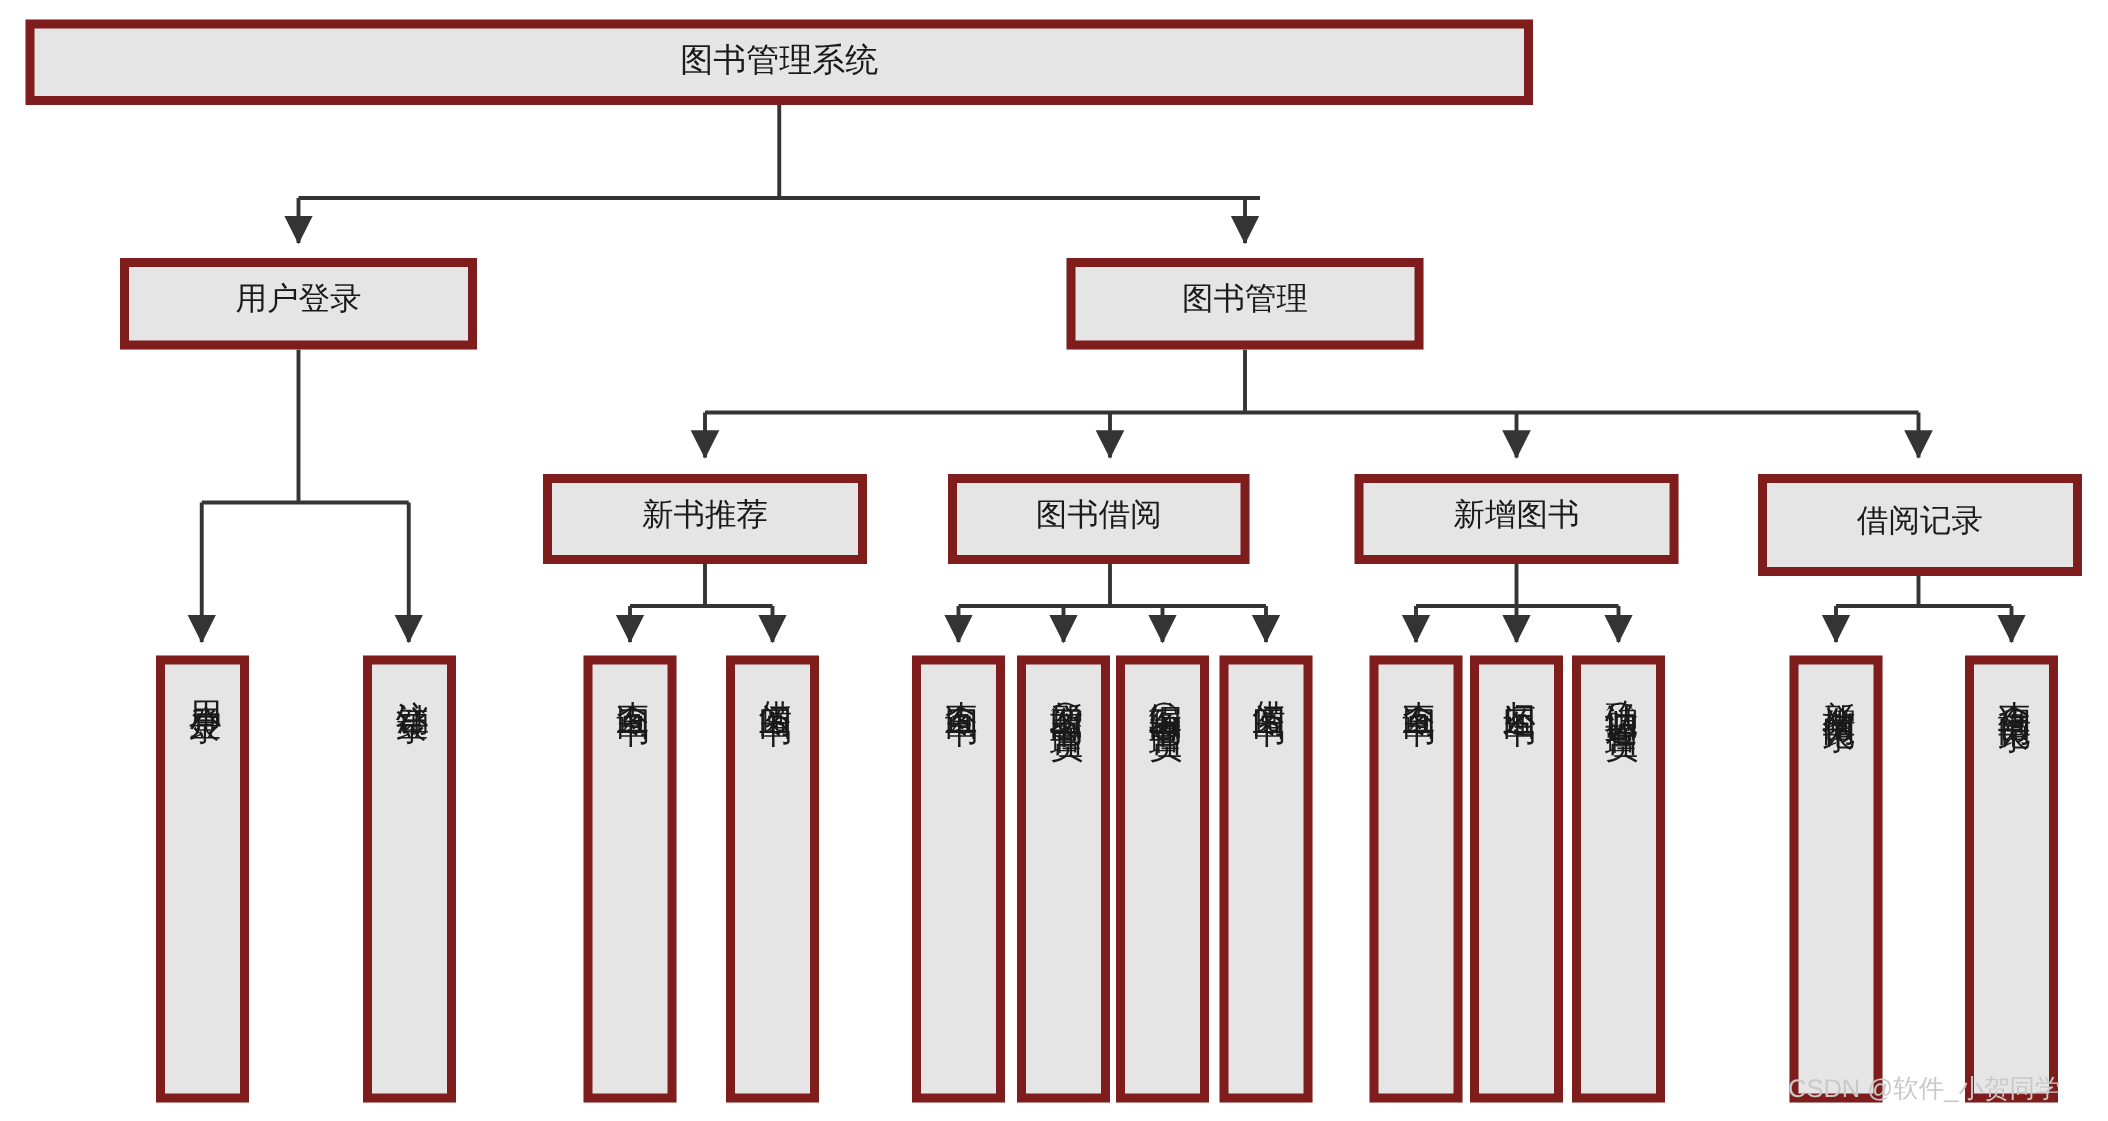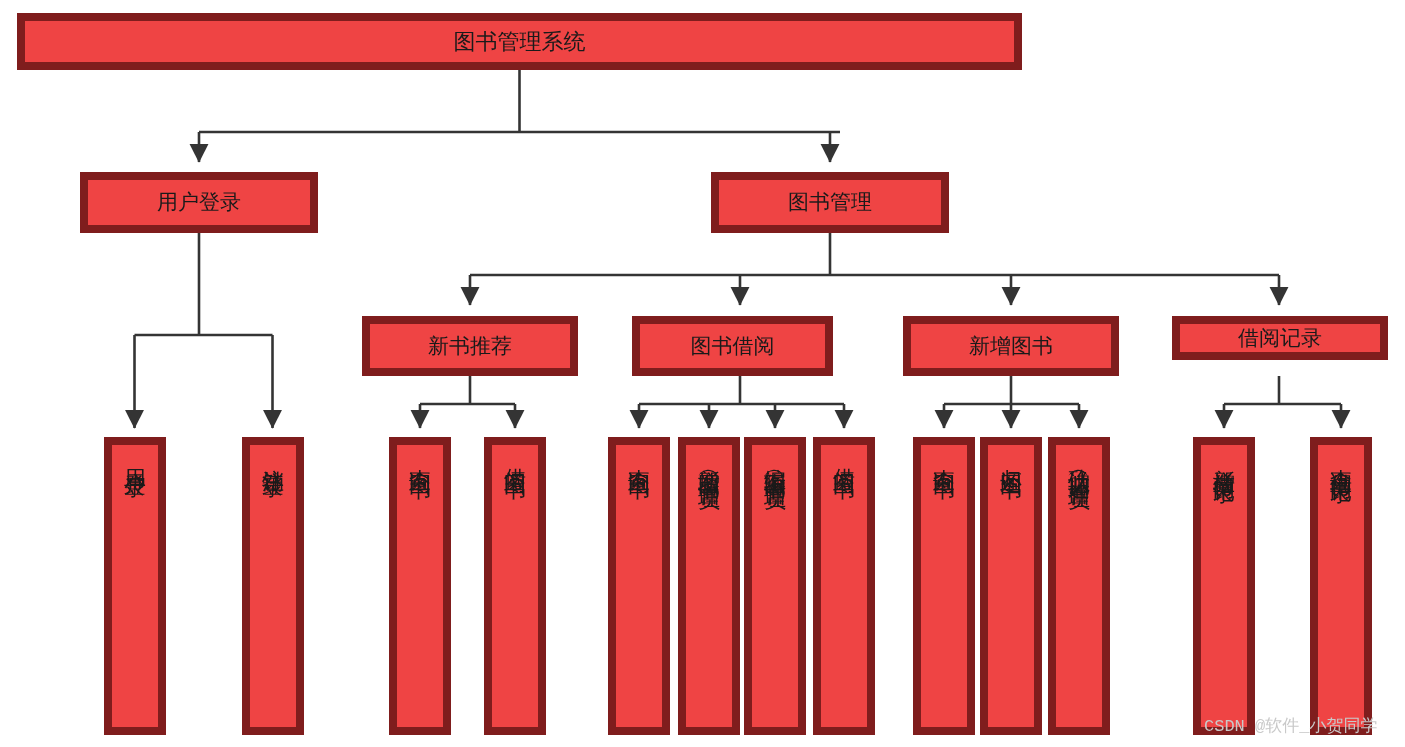--- a/index.html
+++ b/index.html
@@ -19,26 +19,27 @@
     position: absolute;
     left: 0;
     top: 0;
     width: 1405px;
     height: 747px;
     pointer-events: none;
   }
   .node {
     position: absolute;
     box-sizing: border-box;
-    background: #ef4444;
-    border: 8px solid #7f1d1d;
+    background: #e5e5e5;
+    border: 6px solid #7f1d1d;
     display: flex;
     align-items: center;
     justify-content: center;
     color: #1a1a1a;
+    font-family: Liberation Mono, monospace;
   }
   .node .lbl {
     display: block;
     text-align: center;
     line-height: 1.18;
     white-space: nowrap;
   }
   
   .h-node .lbl {
     font-size: 21px;
@@ -59,22 +60,21 @@
     line-height: 1;
     white-space: nowrap;
   }
   .watermark {
     position: absolute;
     left: 1192px;
     top: 714px;
     font-size: 17px;
     color: #c9c9c9;
     white-space: nowrap;
-    font-family: Liberation Mono, monospace;
-    margin-left: 12px;
+    font-family: Liberation Sans, sans-serif;
   }
 </style>
 </head>
 <body>
 
 <div id="canvas">
 
   <svg id="wires" viewBox="0 0 1405 747" xmlns="http://www.w3.org/2000/svg">
     <defs>
       <marker id="arrow" viewBox="0 0 12 12" refX="10.5" refY="6" markerWidth="8" markerHeight="8" orient="auto-start-reverse">
@@ -138,21 +138,21 @@
 
   <div class="node h-node" style="left:711px; top:172px; width:238px; height:61px;">
     <span class="lbl">图书管理</span>
   </div>
   <div class="node h-node" style="left:632px; top:316px; width:201px; height:60px;">
     <span class="lbl">图书借阅</span>
   </div>
   <div class="node h-node" style="left:903px; top:316px; width:216px; height:60px;">
     <span class="lbl">新增图书</span>
   </div>
-  <div class="node h-node" style="left:1172px; top:316px; width:216px; height:44px;">
+  <div class="node h-node" style="left:1172px; top:316px; width:216px; height:68px;">
     <span class="lbl">借阅记录</span>
   </div>
 
   <div class="node leaf" style="left:104px; top:437px; width:62px; height:298px;">
     <span class="lbl">用户登录</span>
   </div>
   <div class="node leaf" style="left:242px; top:437px; width:62px; height:298px;">
     <span class="lbl">注销登录</span>
   </div>
 

